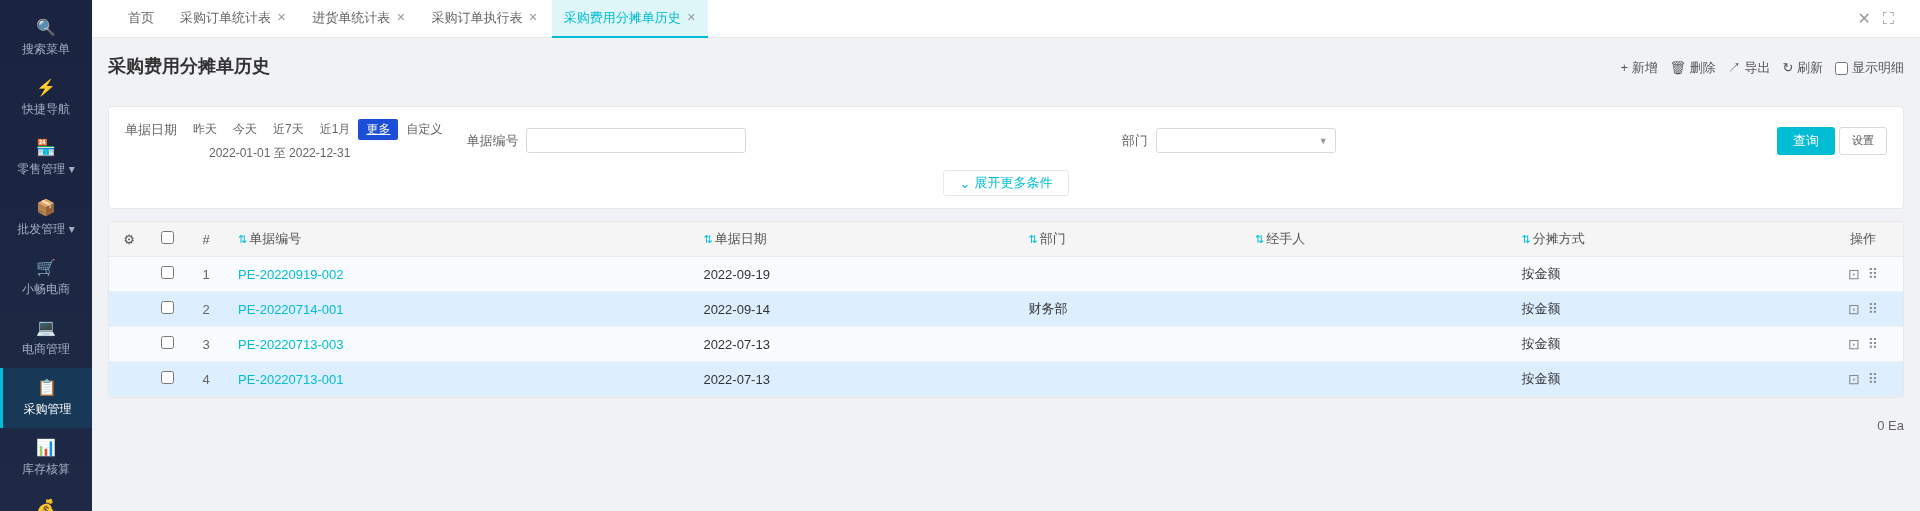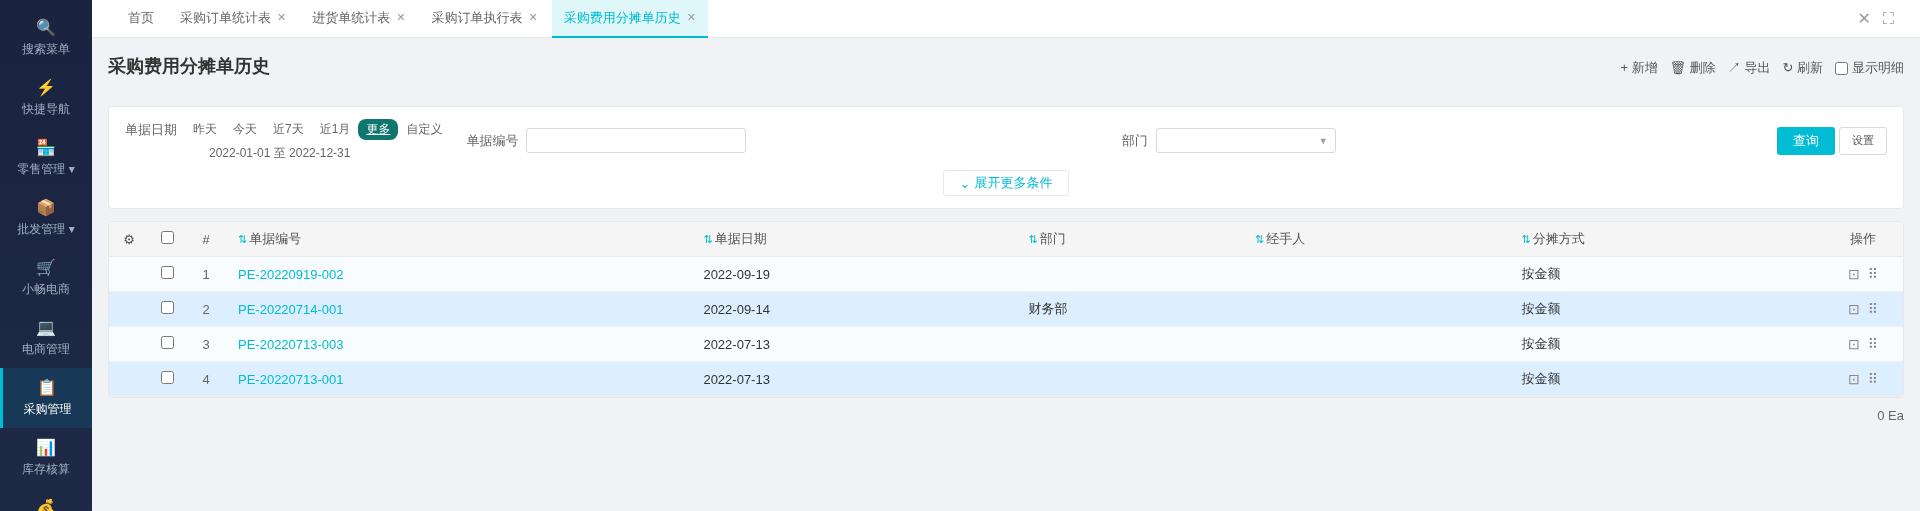--- a/index.html
+++ b/index.html
@@ -151,23 +151,23 @@
       align-items: center;
     }
     .date-option {
       padding: 2px 8px;
       font-size: 12px;
       color: #666;
       cursor: pointer;
       border-radius: 2px;
     }
     .date-option.more {
-      background: #0f766e;
+      background: #1d4ed8;
       color: #fff;
-      border-radius: 8px;
+      border-radius: 2px;
       text-decoration: underline;
     }
     .date-range {
       font-size: 12px;
       color: #666;
       margin-top: 2px;
     }
     .filter-input-group {
       display: flex;
       align-items: center;
@@ -559,17 +559,17 @@
       <div class="action-btns" style="justify-content:center;">
         <span class="action-icon" title="编辑">⊡</span>
         <span class="action-icon" title="更多">⠿</span>
       </div>
     </td>
   </tr>
           </tbody>
       </table>
     </div>
 
-    <div style="display:flex;justify-content:flex-end;align-items:center;margin-top:10px;">
+    <div style="display:flex;justify-content:flex-end;align-items:center;margin-top:20px;">
       <span style="font-size:13px;color:#666;">0 Ea</span>
     </div>
   </div>
 </div>
 
 </body></html>

